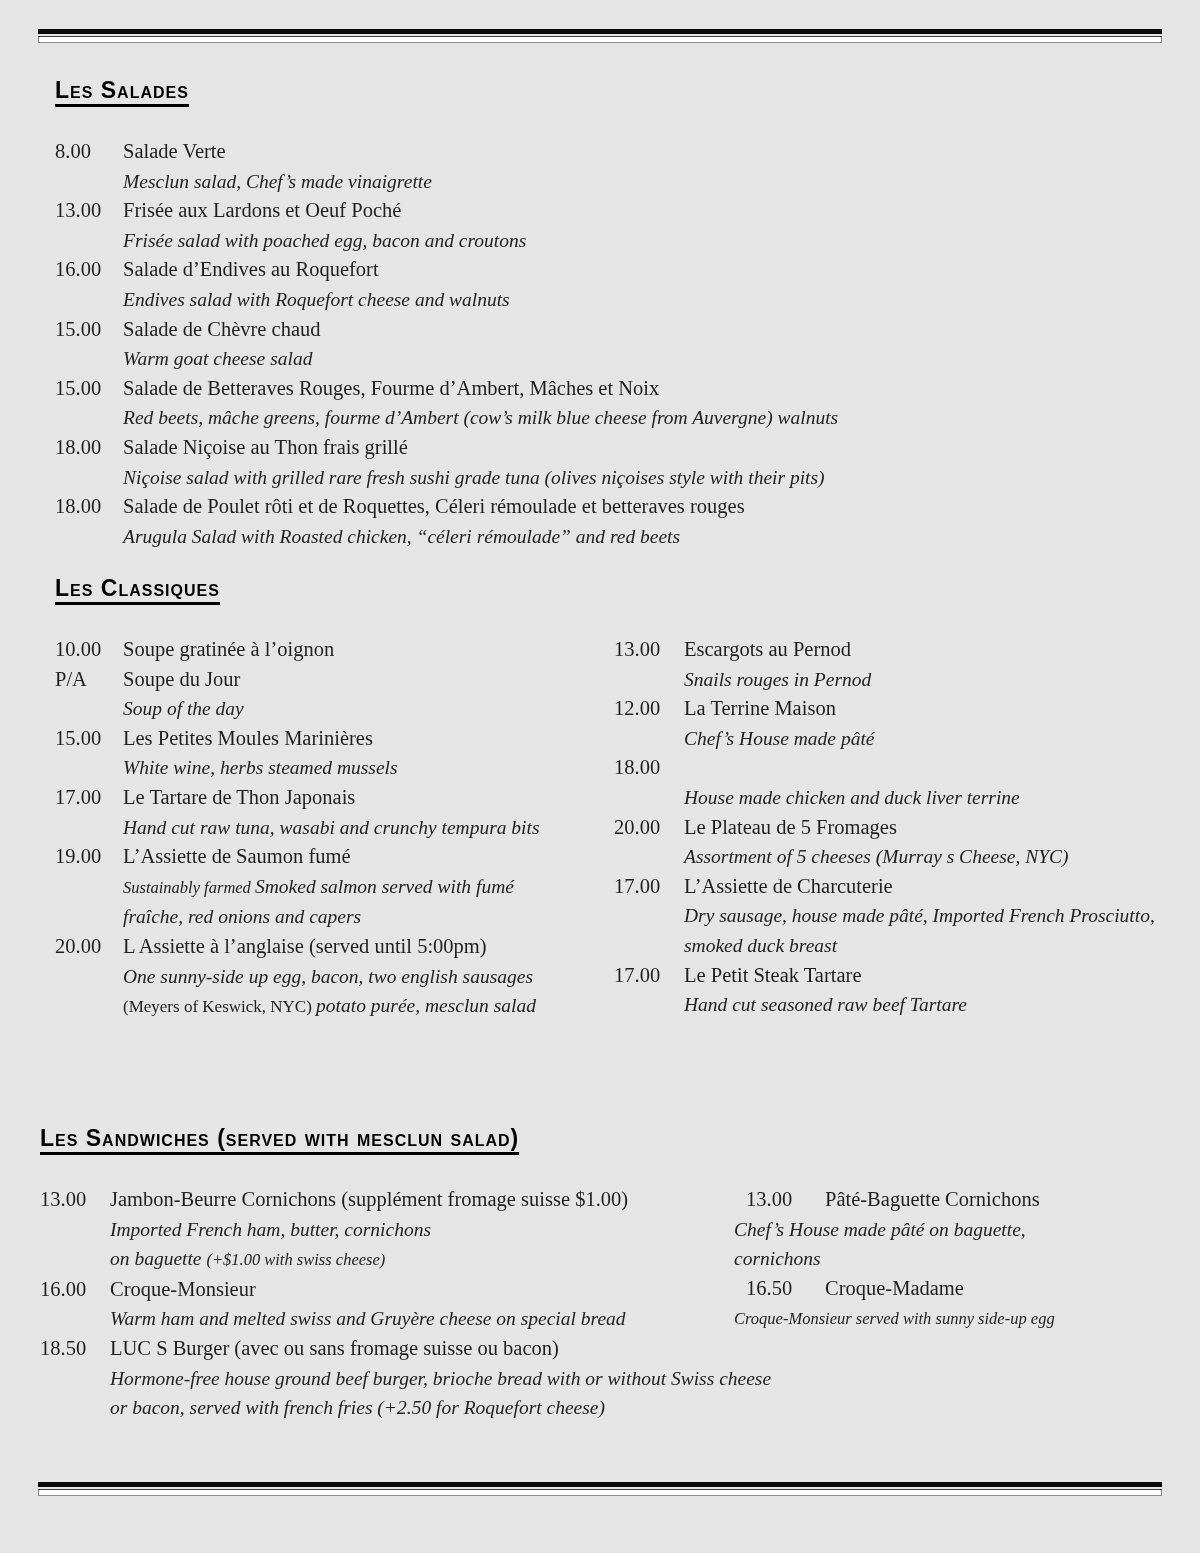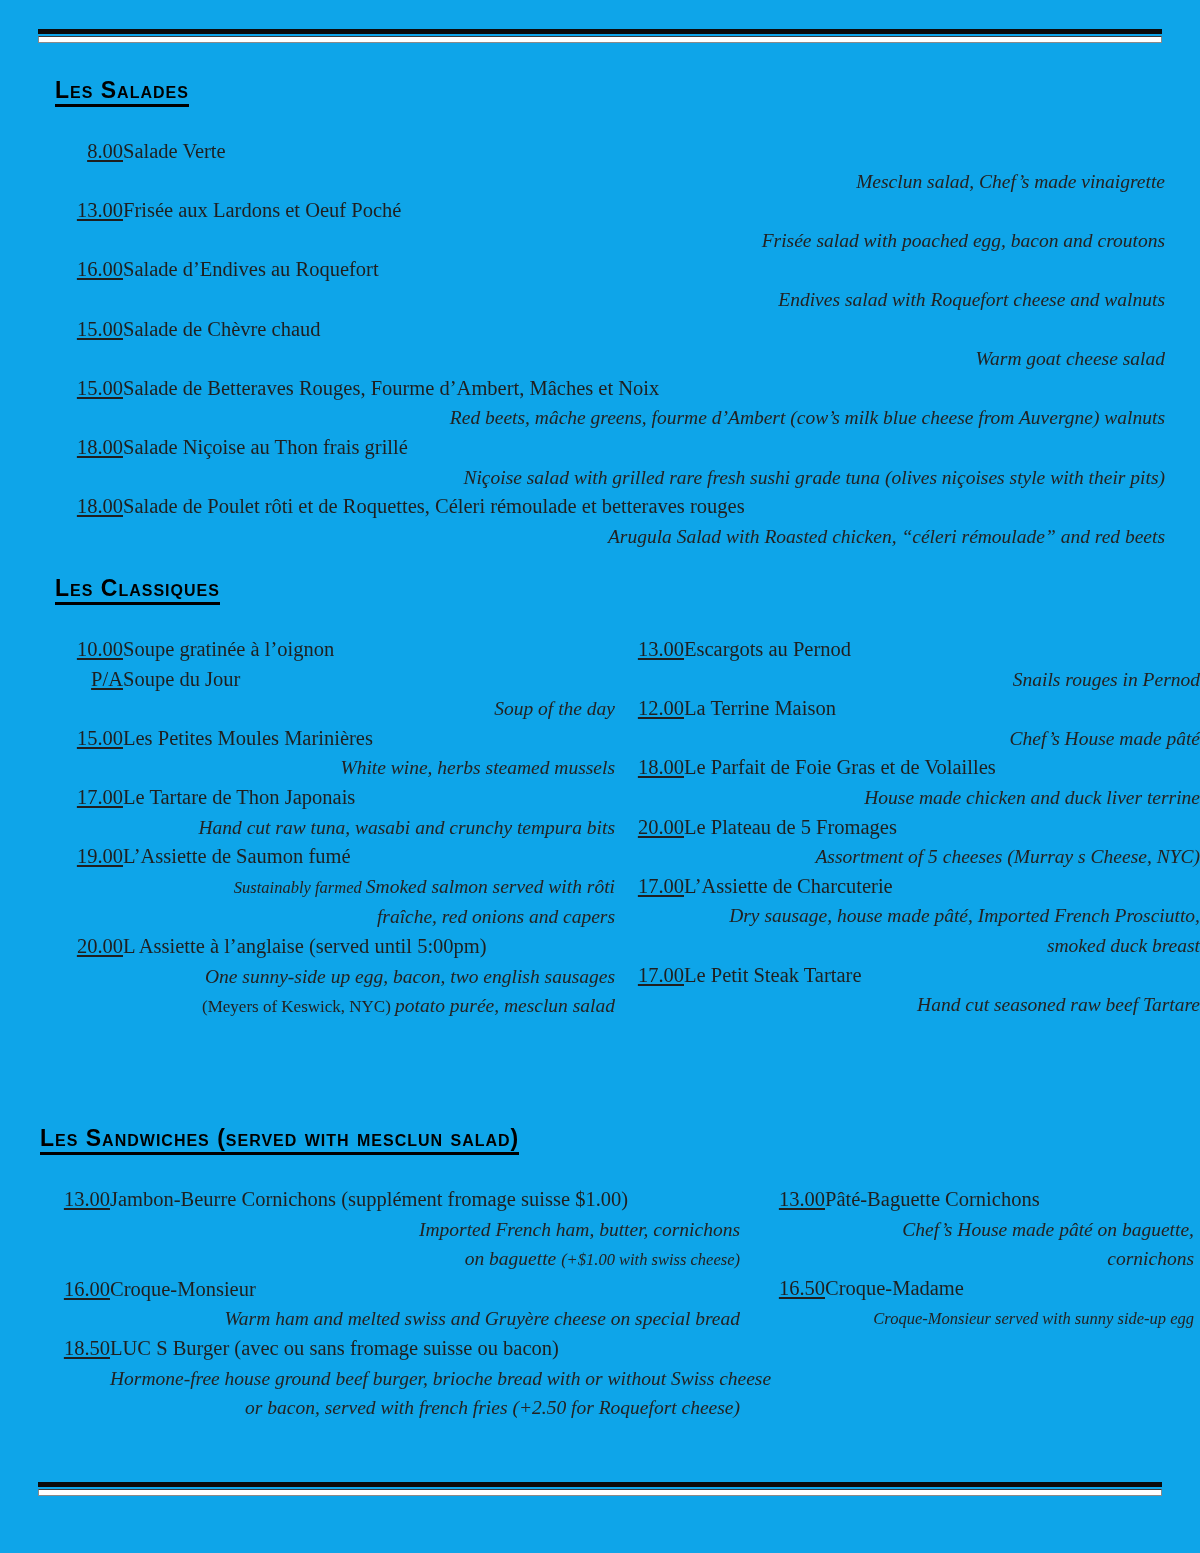--- a/index.html
+++ b/index.html
@@ -1,21 +1,20 @@
 <!DOCTYPE html>
 <html><head>
 <meta charset="utf-8">
 <style>
   html,body { margin:0; padding:0; background:#ffffff; }
   #page {
-    position:relative; width:1200px; height:1553px; background:#0ea5e9;
+    position:relative; width:1200px; height:1553px; background:#e5e5e5;
     overflow:hidden;
     font-family:"Liberation Serif", serif;
     color:#1b1b1b;
-    text-align:right;
   }
   
   .rule { position:absolute; left:38px; right:38px; }
   .rule .bar1 { height:5px; background:#0b0b0b; }
   .rule .gap  { height:2px; }
   .rule .bar2 { height:5px; background:#ffffff; border:1px solid #8a8a8a; border-top-color:#3c3c3c; }
   
   .section-title {
     position:absolute; margin:0;
     font-family:"Liberation Sans", sans-serif;
@@ -23,21 +22,21 @@
     font-variant-caps:small-caps; letter-spacing:1px;
     color:#000; display:inline-block;
     border-bottom:3px solid #000; padding-bottom:2px;
   }
   
   .col { position:absolute; --pw:68px; --ppad:0px; }
   .row { line-height:29.6px; white-space:nowrap; }
   .title-row { display:flex; }
   .price {
     flex:0 0 var(--pw); padding-left:var(--ppad);
-    font-size:20.5px; color:#1f1f1f; box-sizing:border-box;text-decoration:underline;
+    font-size:20.5px; color:#1f1f1f; box-sizing:border-box;
   }
   .name  { font-size:20.5px; color:#1f1f1f; }
   .desc-row { padding-left:var(--pw); font-style:italic; font-size:19.5px; color:#222; }
   .col.flush .desc-row { padding-left:0; }
   .seg-i  { font-style:italic; font-size:19.5px;font-family:Liberation Serif, serif; }
   .seg-si { font-size:16.5px; }
   .seg-sr { font-style:normal; font-size:17px; }
 </style>
 </head>
 <body>
@@ -107,21 +106,21 @@
       <div class="row desc-row"><span class="seg-i">White wine, herbs steamed mussels</span></div>
       <div class="row title-row">
         <span class="price">17.00</span>
         <span class="name">Le Tartare de Thon  Japonais</span>
       </div>
       <div class="row desc-row"><span class="seg-i">Hand cut raw tuna, wasabi and crunchy tempura bits</span></div>
       <div class="row title-row">
         <span class="price">19.00</span>
         <span class="name">L’Assiette de Saumon fumé</span>
       </div>
-      <div class="row desc-row"><span class="seg-si">Sustainably farmed </span><span class="seg-i">Smoked salmon served with rôti</span></div>
+      <div class="row desc-row"><span class="seg-si">Sustainably farmed </span><span class="seg-i">Smoked salmon served with fumé</span></div>
       <div class="row desc-row"><span class="seg-i">fraîche, red onions and capers</span></div>
       <div class="row title-row">
         <span class="price">20.00</span>
         <span class="name">L Assiette à l’anglaise (served until 5:00pm)</span>
       </div>
       <div class="row desc-row"><span class="seg-i">One sunny-side up egg, bacon, two english sausages</span></div>
       <div class="row desc-row"><span class="seg-sr">(Meyers of Keswick, NYC) </span><span class="seg-i">potato purée, mesclun salad</span></div>
     </div>
   <div class="col" style="left:614px; top:635px; width:586px; --pw:70px">
       <div class="row title-row">
@@ -129,21 +128,20 @@
         <span class="name">Escargots au Pernod</span>
       </div>
       <div class="row desc-row"><span class="seg-i">Snails rouges in Pernod</span></div>
       <div class="row title-row">
         <span class="price">12.00</span>
         <span class="name">La Terrine Maison</span>
       </div>
       <div class="row desc-row"><span class="seg-i">Chef’s House made pâté</span></div>
       <div class="row title-row">
         <span class="price">18.00</span>
-        <span class="name">Le Parfait de Foie Gras et de Volailles</span>
       </div>
       <div class="row desc-row"><span class="seg-i">House made chicken and duck liver terrine</span></div>
       <div class="row title-row">
         <span class="price">20.00</span>
         <span class="name">Le Plateau de 5 Fromages</span>
       </div>
       <div class="row desc-row"><span class="seg-i">Assortment of 5 cheeses (Murray s Cheese, NYC)</span></div>
       <div class="row title-row">
         <span class="price">17.00</span>
         <span class="name">L’Assiette de Charcuterie</span>

